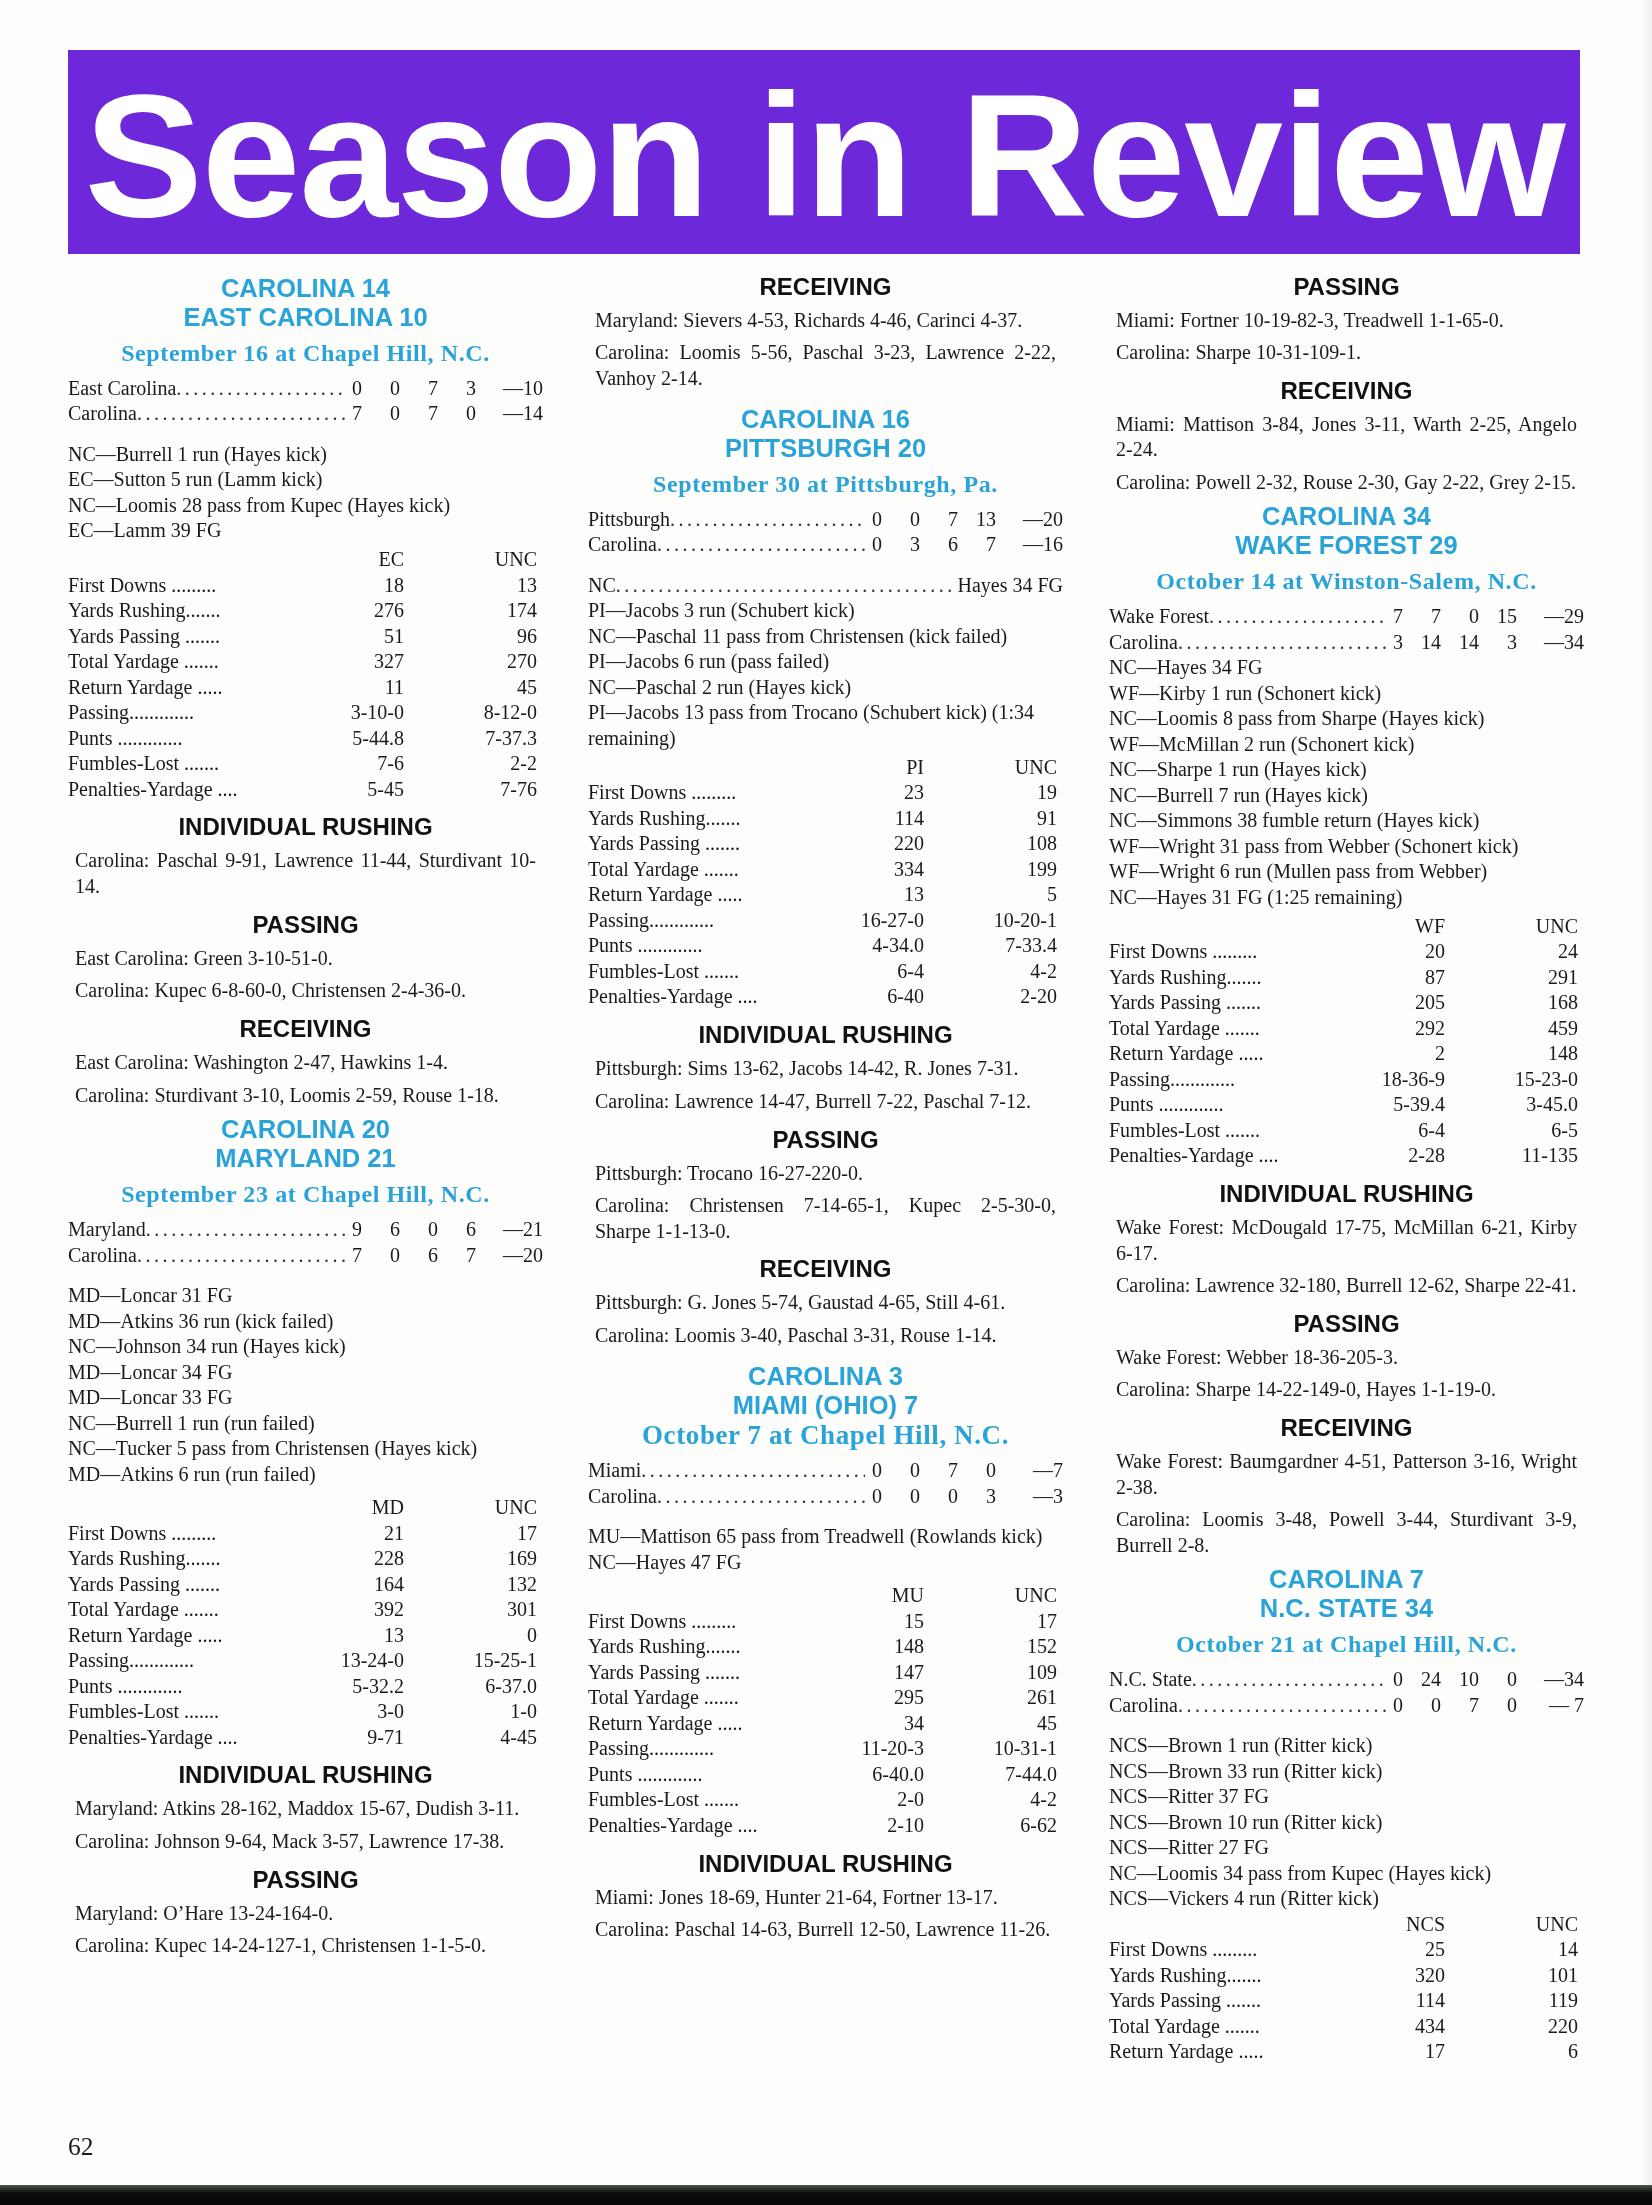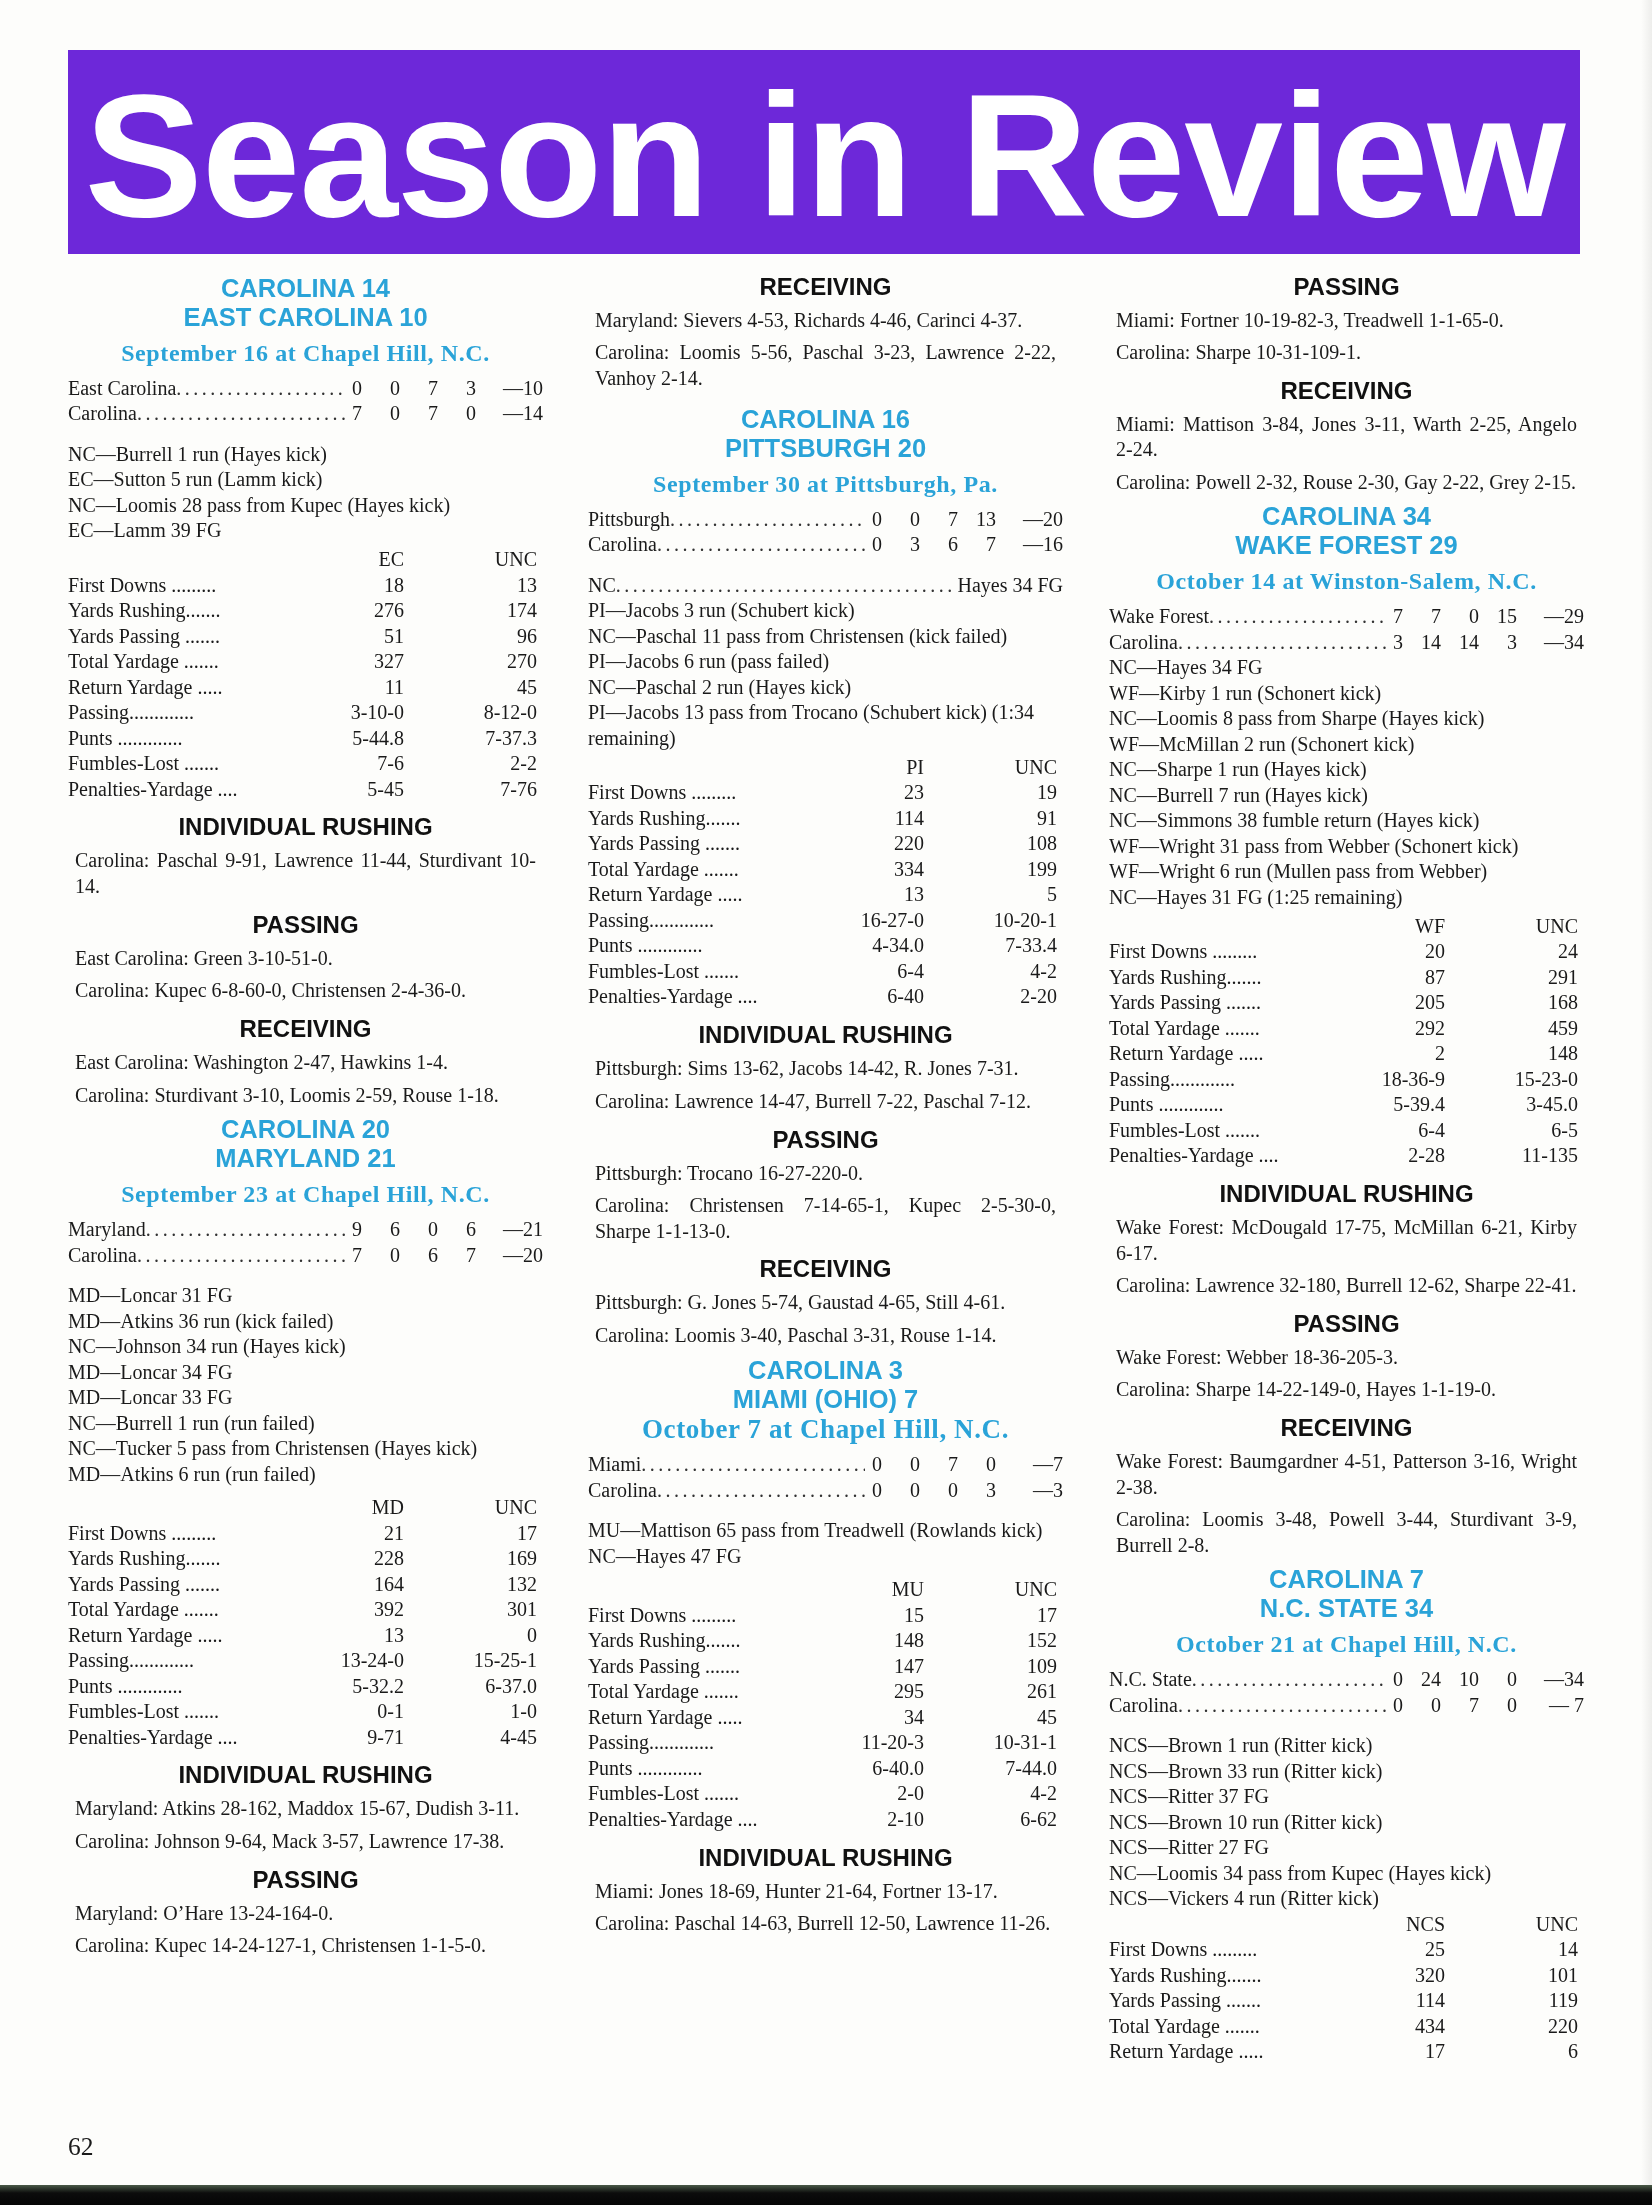--- a/index.html
+++ b/index.html
@@ -239,21 +239,21 @@
           <span class="st-a">13-24-0</span>
           <span class="st-b">15-25-1</span>
         </div>
         <div class="st-row">
           <span class="st-label">Punts  .............</span>
           <span class="st-a">5-32.2</span>
           <span class="st-b">6-37.0</span>
         </div>
         <div class="st-row">
           <span class="st-label">Fumbles-Lost  .......</span>
-          <span class="st-a">0-1</span>
+          <span class="st-a">3-0</span>
           <span class="st-b">1-0</span>
         </div>
         <div class="st-row">
           <span class="st-label">Penalties-Yardage ....</span>
           <span class="st-a">9-71</span>
           <span class="st-b">4-45</span>
         </div>
       </div>
     <div class="sec-title">INDIVIDUAL RUSHING</div>
     <div class="para">
@@ -376,21 +376,21 @@
         <p>Carolina: Christensen 7-14-65-1, Kupec 2-5-30-0, Sharpe 1-1-13-0.</p>
       </div>
     <div class="sec-title">RECEIVING</div>
     <div class="para">
         <p>Pittsburgh: G. Jones 5-74, Gaustad 4-65, Still 4-61.</p>
         <p>Carolina: Loomis 3-40, Paschal 3-31, Rouse 1-14.</p>
       </div>
   </div>
 
   <div>
-    <div class="game-head" style="margin-top:8px">
+    <div class="game-head" style="margin-top:14px">
       <div class="t">CAROLINA 3</div>
       <div class="t">MIAMI (OHIO) 7</div>
       <div class="d tight" style="font-size:27px">October 7 at Chapel Hill, N.C.</div>
     </div>
     <div class="linescore">
         <div class="ls-row">
           <span class="ls-team">Miami</span>
           <span class="ls-dots">............................................................</span>
           <span class="ls-q first">0</span>
           <span class="ls-q">0</span>

